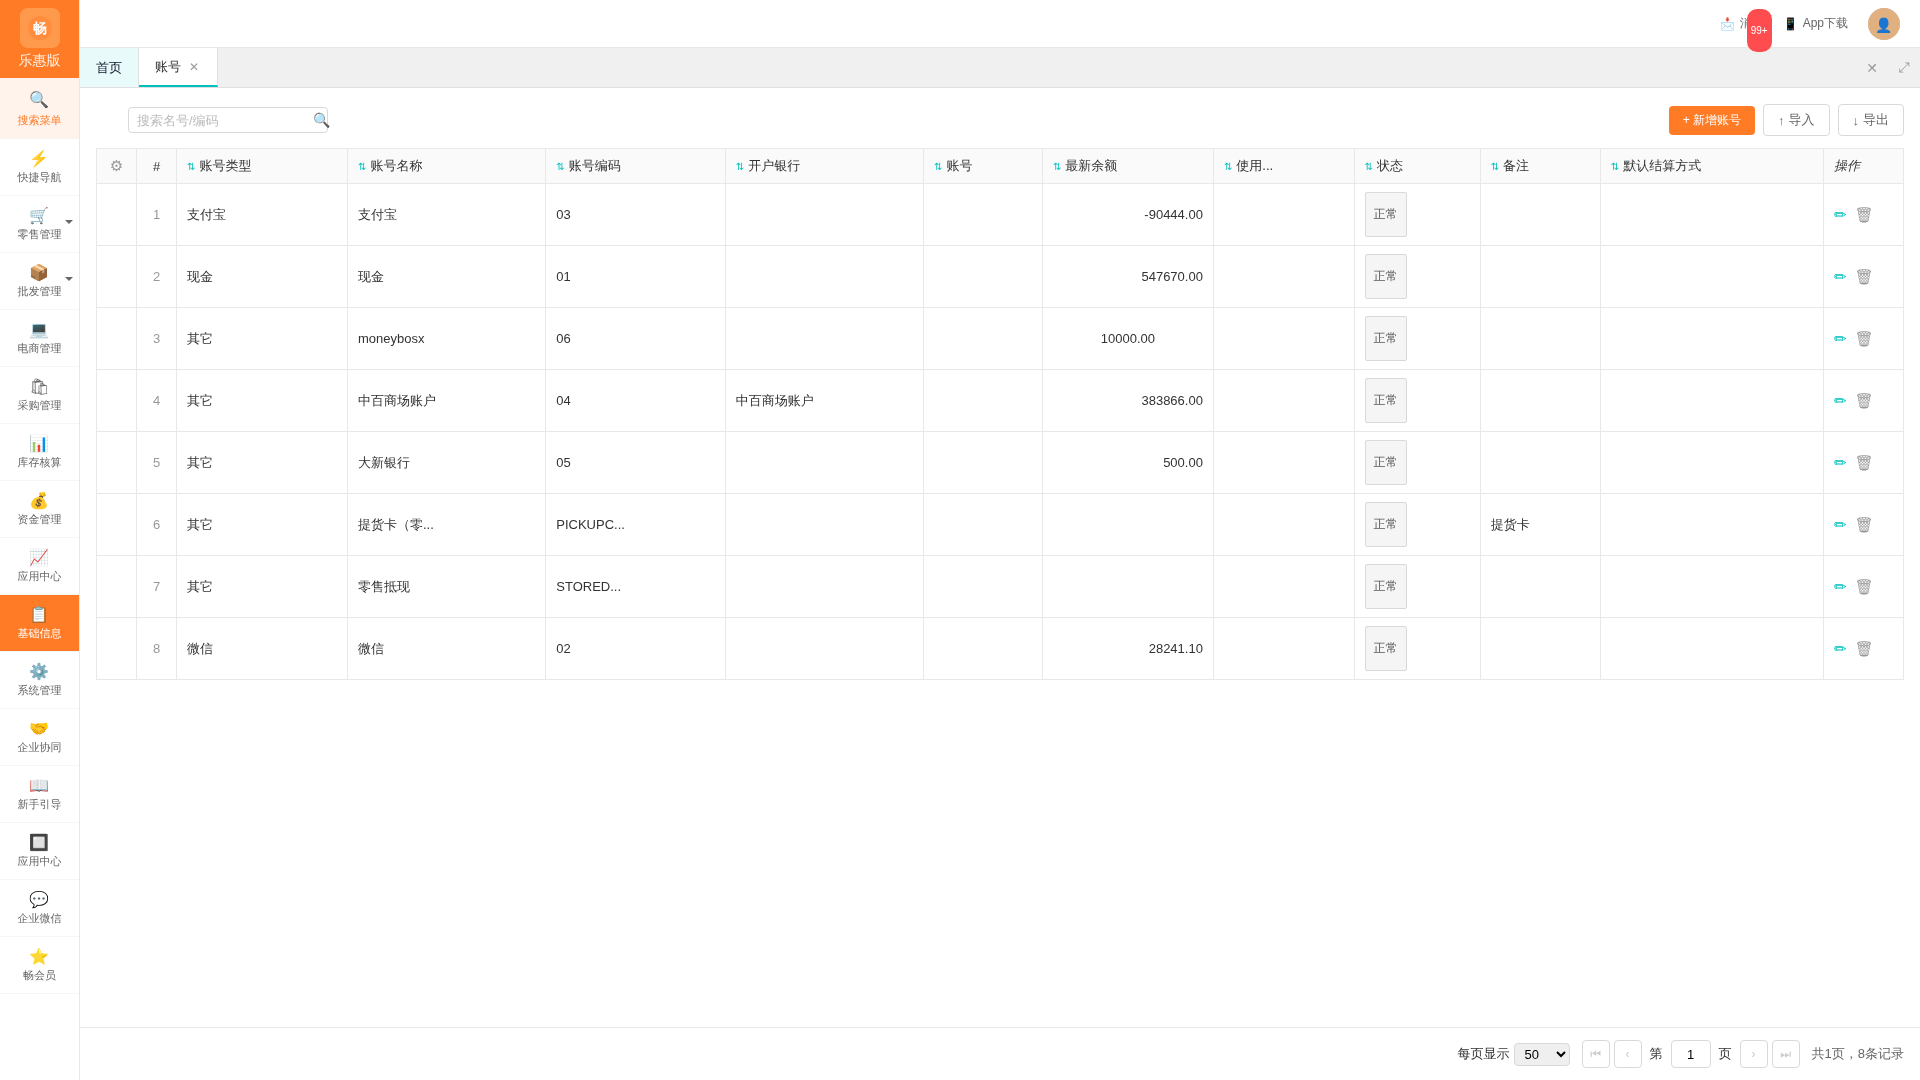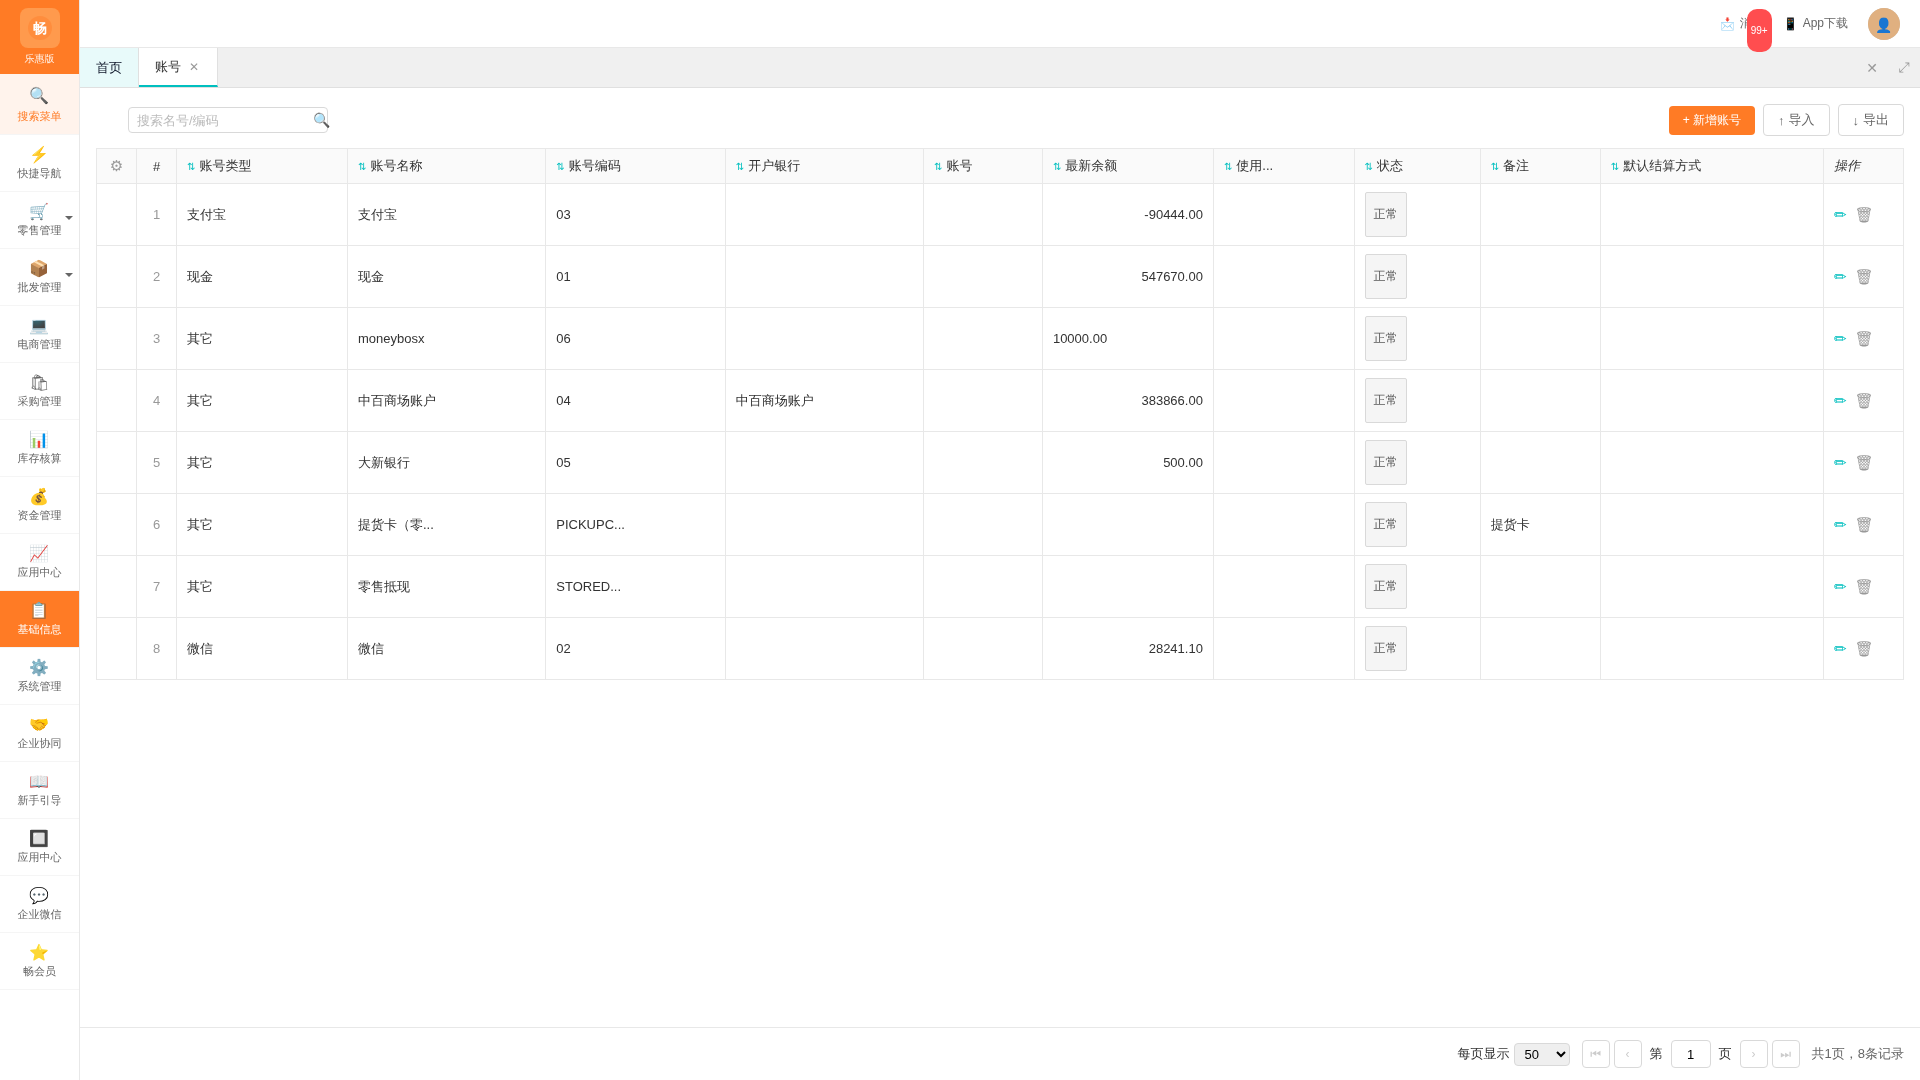--- a/index.html
+++ b/index.html
@@ -28,21 +28,21 @@
     .sidebar-logo .logo-icon {
       width: 40px;
       height: 40px;
       background: #ff9a4d;
       border-radius: 8px;
       display: flex;
       align-items: center;
       justify-content: center;
       margin-bottom: 4px;
     }
-    .sidebar-logo .logo-text { font-size: 10px; color: rgba(255,255,255,0.9); }
+    .sidebar-logo .logo-text { font-size: 14px; color: rgba(255,255,255,0.9); }
 
     .sidebar-search {
       width: 100%;
       background: #fff3ec;
       display: flex;
       flex-direction: column;
       align-items: center;
       padding: 6px 0;
       cursor: pointer;
       border-bottom: 1px solid #f0e0d0;
@@ -620,21 +620,21 @@
       </td>
     </tr>
           <tr>
       <td class="settings-col"></td>
       <td class="row-num">3</td>
       <td>其它</td>
       <td>moneybosx</td>
       <td>06</td>
       <td></td>
       <td></td>
-      <td style="text-align:left;margin-left:47px;">10000.00</td>
+      <td style="text-align:center;margin-left:47px;">10000.00</td>
       <td></td>
       <td>
         <span class="status-badge status-normal">正常</span>
       </td>
       <td></td>
       <td></td>
       <td>
         <div class="action-btns">
           <span class="action-edit" title="编辑">✏</span>
           <span class="action-delete" title="删除">🗑</span>

